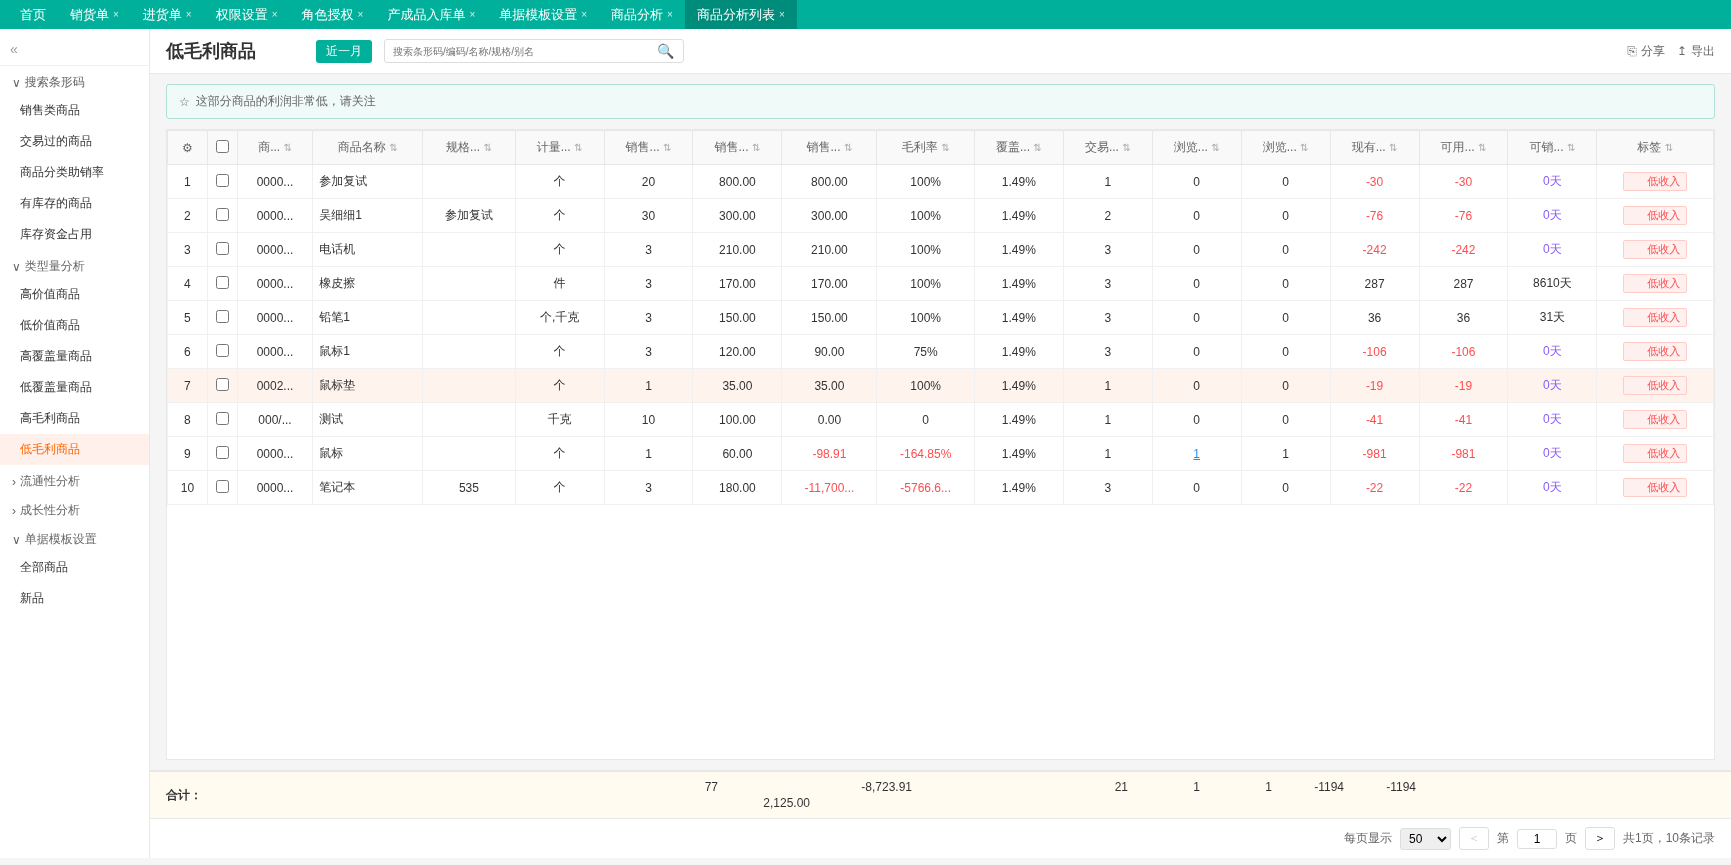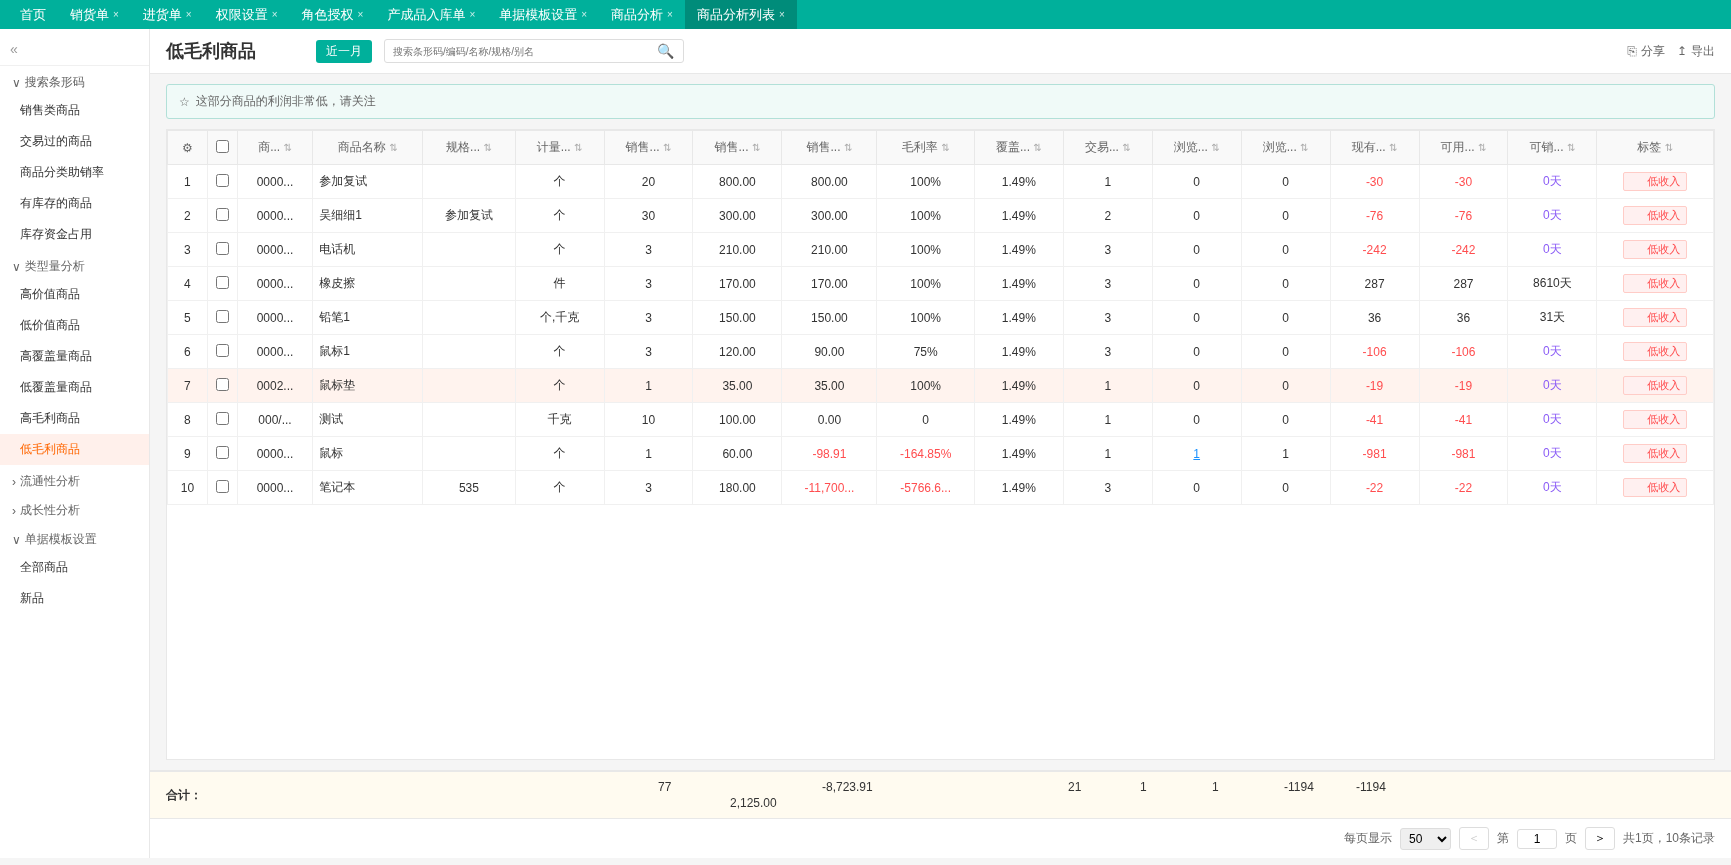--- a/index.html
+++ b/index.html
@@ -587,21 +587,21 @@
     <td class="red-text">-22</td>
     <td class="orange-text">0天</td>
     <td><span class="tag tag-red">低收入</span></td>
   </tr>
           </tbody>
       </table>
     </div>
 
     <div class="totals-bar">
       <span class="totals-label">合计：</span>
-      <div style="display:flex; gap:12px; flex:1;">
+      <div style="display:flex; gap:12px; flex:1;text-align:right;">
         <span style="width:30px;"></span>
         <span style="width:30px;"></span>
         <span style="width:60px;"></span>
         <span style="min-width:100px;"></span>
         <span style="min-width:60px;"></span>
         <span style="min-width:60px;"></span>
         <span style="min-width:60px;">77</span>
         <span style="min-width:80px;margin-top:16px;">2,125.00</span>
         <span style="min-width:90px;">-8,723.91</span>
         <span style="min-width:60px;"></span>

